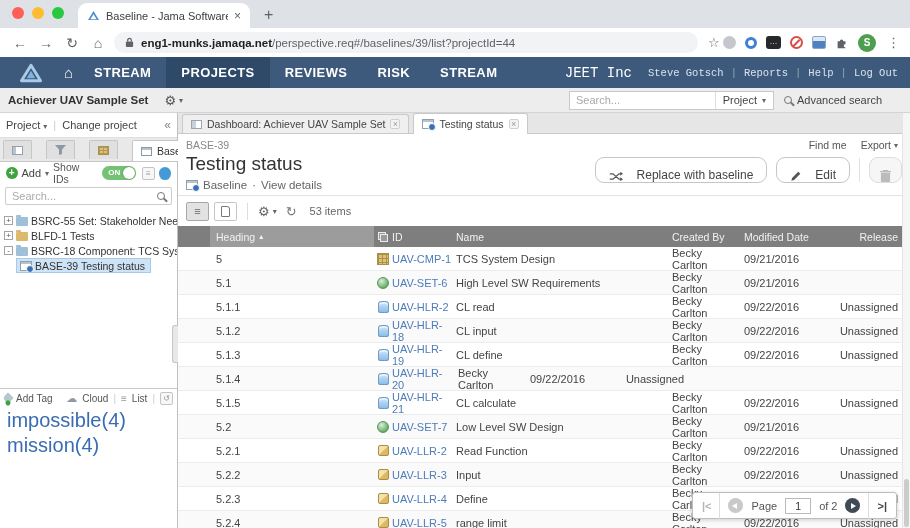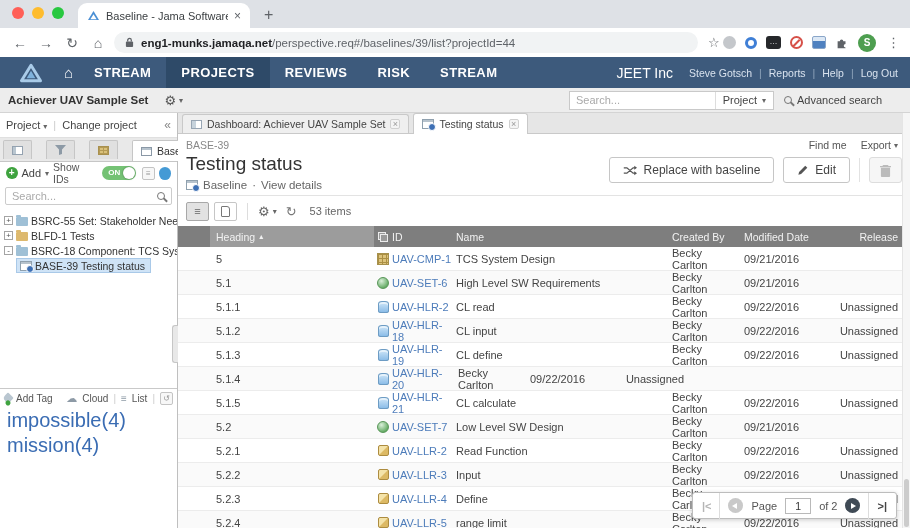--- a/index.html
+++ b/index.html
@@ -34,21 +34,21 @@
   .avatar { width:18px; height:18px; border-radius:50%; background:#4d9e4f; color:#fff; font-size:10px; font-weight:bold; text-align:center; line-height:18px; }
   .dots { font-size:13px; color:#5f6368; padding:0 2px; }
 
   
   .jama-nav { height:31px; background:#3d5a7c; display:flex; align-items:center; color:#fff; padding:0 12px 0 18px; }
   .jlogo { margin-right:14px; display:flex; }
   .nav-home { margin:0 6px; font-size:15px; line-height:31px; color:#fff; }
   .nav-menu { display:flex; height:31px; }
   .nav-item { padding:0 15px; font-size:13px; font-weight:bold; letter-spacing:.4px; line-height:31px; color:#fff; }
   .nav-item.active { background:#2e4a68; }
-  .nav-right { margin-left:auto; display:flex; align-items:center; gap:16px; }
+  .nav-right { margin-left:auto; display:flex; align-items:center; gap:16px;font-family:Liberation Mono, monospace; }
   .org { font-size:14px; }
   .user-links { font-size:10.5px; color:#d8e2ee; display:flex; gap:7px; align-items:flex-end; }
   .ul-sep { color:#8fa5bb; }
 
   
   .proj-header { height:25px; background:#ededed; border-bottom:1px solid #d4d4d4; display:flex; align-items:center; padding:0 8px; font-size:11px; color:#333; }
   .proj-title { font-weight:bold; font-size:11.5px; }
   .ph-gear { margin-left:16px; color:#555; font-size:13px; display:flex; align-items:center; gap:3px; }
   .caret { font-size:8px; color:#666; }
   .global-search { margin-left:auto; width:205px; height:19px; background:#fff; border:1px solid #c9c9c9; display:flex; align-items:center; font-size:11px; }
@@ -115,21 +115,21 @@
   .dtab.active { background:#fff; margin-bottom:-1px; height:21px; }
   .dash-ic { width:11px; height:9px; border:1px solid #98a6b4; background:linear-gradient(90deg,#c7d3dc 4px,#fff 4px); }
   .dclose { color:#999; font-size:9px; border:1px solid #d0d0d0; border-radius:2px; width:10px; height:10px; line-height:8px; text-align:center; background:#f4f4f4; }
   .content-head { height:62px; border-bottom:1px solid #e3e3e3; position:relative; padding:5px 8px 0; }
   .crow1 { display:flex; font-size:10.5px; color:#888; }
   .crow1 .right { margin-left:auto; display:flex; gap:14px; color:#555; padding-right:4px; }
   .find-export { display:flex; align-items:center; gap:3px; }
   .page-title { font-size:19px; font-weight:400; color:#333; margin-top:2px; }
   .subtitle { display:flex; align-items:center; gap:5px; font-size:11.5px; color:#666; margin-top:4px; }
   .head-buttons { position:absolute; right:8px; top:23px; display:flex; align-items:center; gap:9px; }
-  .btn { height:26px; border:1px solid #c6c6c6; border-radius:3px; background:#fff; display:flex; align-items:center; gap:7px; padding:0 13px; font-size:12px; color:#444; }
+  .btn { height:26px; border:1px solid #c6c6c6; border-radius:9px; background:#fff; display:flex; align-items:flex-end; gap:14px; padding:0 13px; font-size:12px; color:#444; }
   .btn.disabled { background:#f6f6f6; border-color:#ddd; padding:0 10px; }
   .hb-sep { width:1px; height:24px; background:#e2e2e2; }
   .toolbar { height:30px; display:flex; align-items:center; padding:0 8px; gap:5px; }
   .tbtn { width:23px; height:19px; border:1px solid #c6c6c6; background:#fff; border-radius:2px; display:flex; align-items:center; justify-content:center; color:#666; font-size:11px; }
   .tbtn.selected { background:#e2e2e2; border-color:#a8a8a8; }
   .doc-g { width:9px; height:11px; border:1px solid #777; border-radius:1px 3px 1px 1px; background:#fff; }
   .vsep { width:1px; height:17px; background:#ddd; margin:0 5px; }
   .gear-g { font-size:13px; color:#666; display:flex; align-items:center; gap:3px; }
   .refresh-g { font-size:13px; color:#777; margin:0 4px; }
   .count { font-size:11px; color:#666; margin-left:4px; }

